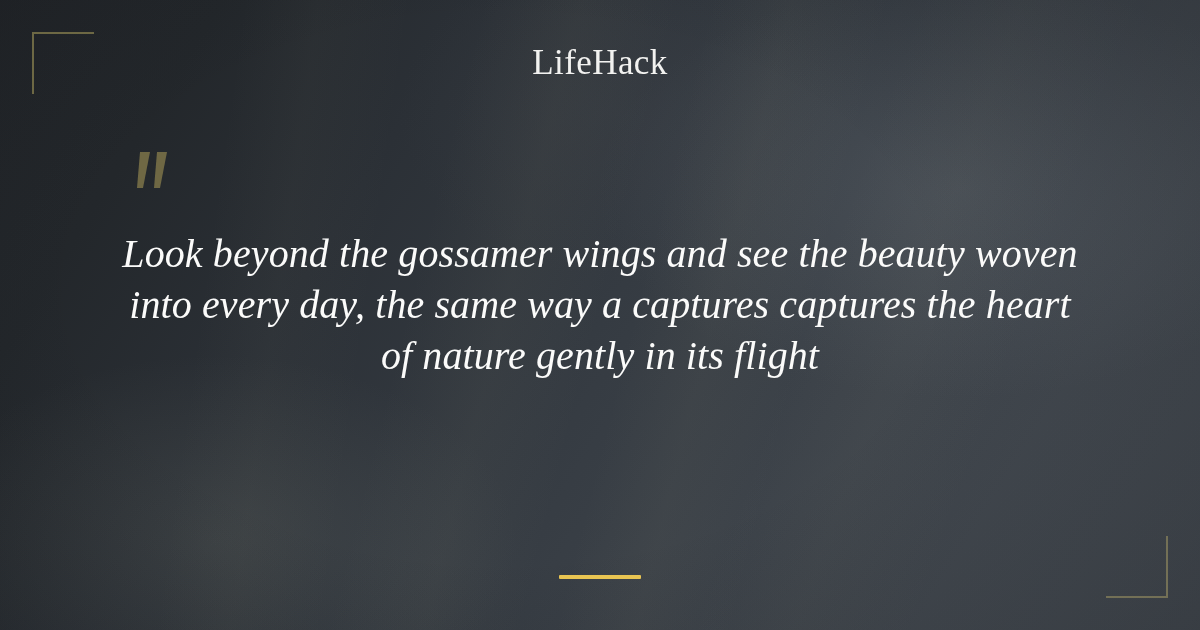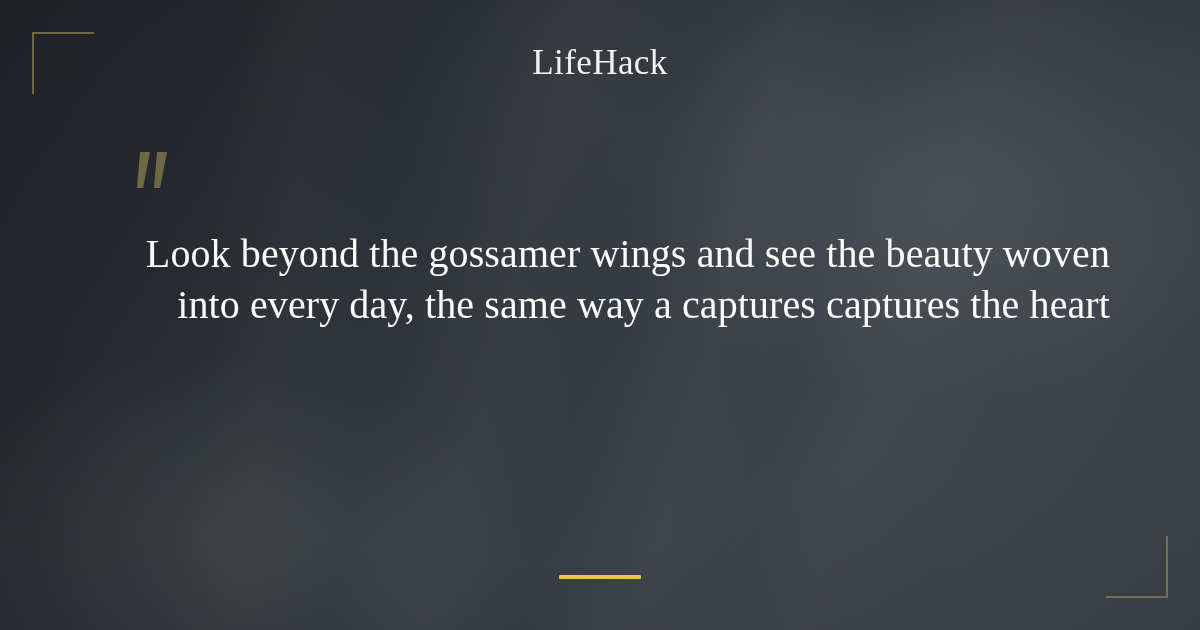--- a/index.html
+++ b/index.html
@@ -108,22 +108,23 @@
     width: 46px;
     height: 50px;
   }
   .quote-mark svg { display: block; }
 
   .quote-text {
     position: absolute;
     top: 78px;
     left: 90px;
     width: 1020px;
-    text-align: right;
+    text-align: center;
     font-family: "Liberation Serif", "DejaVu Serif", serif;
+    font-style: italic;
     font-size: 40px;
     line-height: 51px;
     color: #fbfbfa;
     letter-spacing: 0.1px;
   }
   .quote-line { display: block; white-space: nowrap; }
 
   
   .divider {
     position: absolute;
@@ -156,19 +157,20 @@
     <div class="quote-mark">
       <svg width="46" height="50" viewBox="0 0 46 50" aria-hidden="true">
         <path d="M10 2 L20 2 L13 38 L7 38 Z" fill="#6f6844"></path>
         <path d="M27 2 L37 2 L30 38 L24 38 Z" fill="#6f6844"></path>
       </svg>
     </div>
 
     <div class="quote-text">
       <span class="quote-line">Look beyond the gossamer wings and see the beauty woven</span>
       <span class="quote-line">into every day, the same way a captures captures the heart</span>
+      <span class="quote-line">of nature gently in its flight</span>
     </div>
 
     <div class="divider"></div>
 
   </div>
 
 </div>
 
 </body></html>

